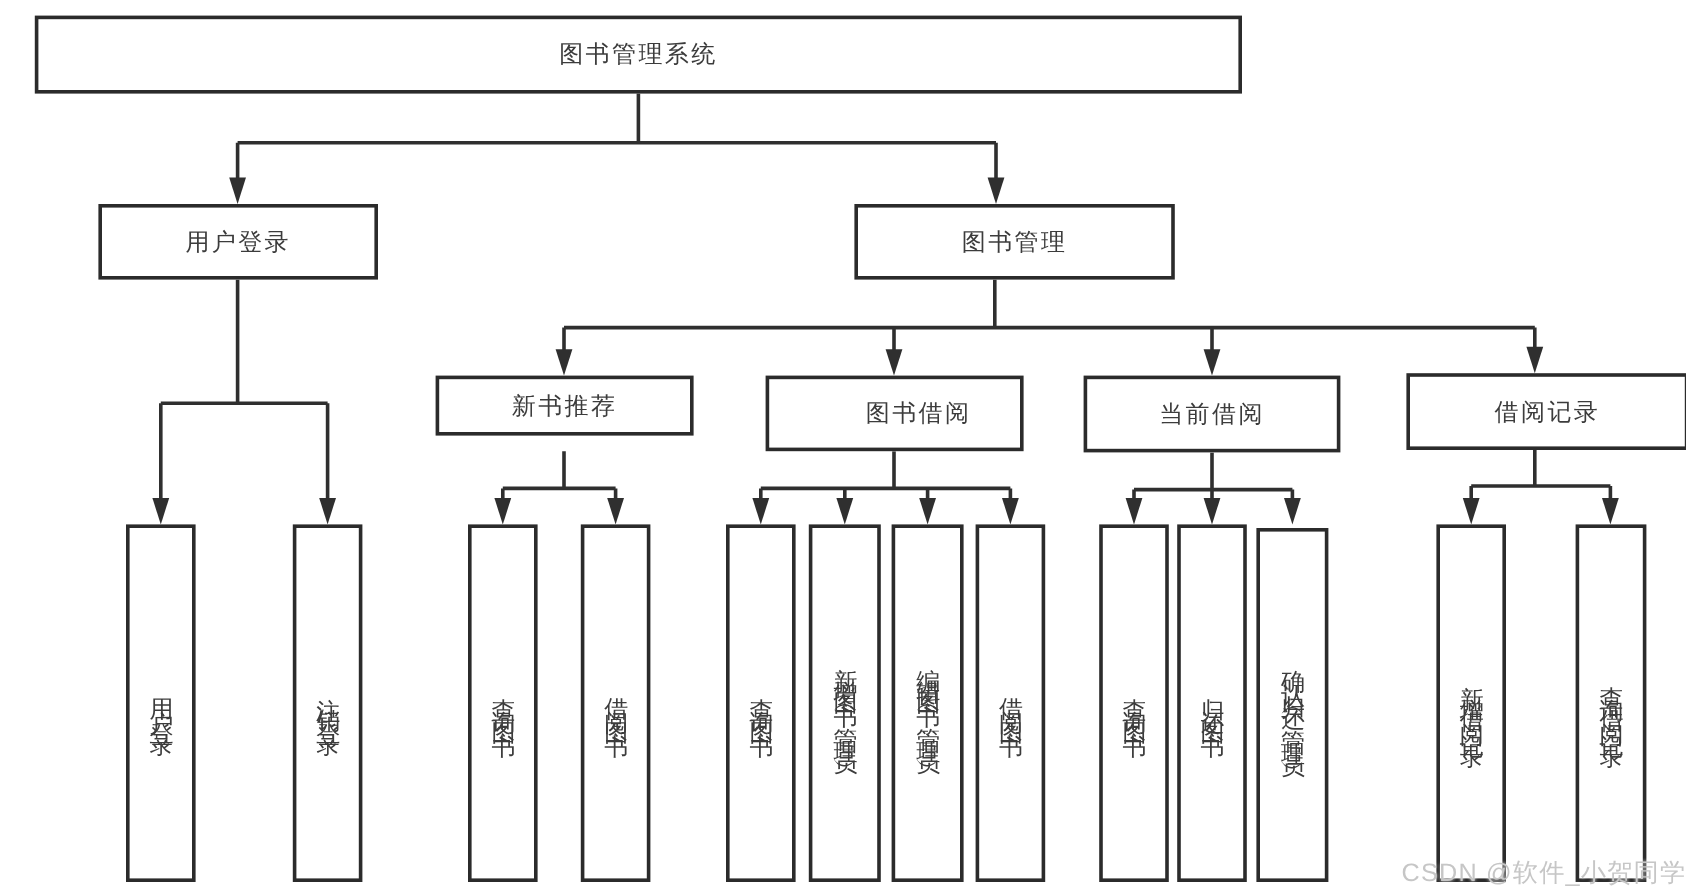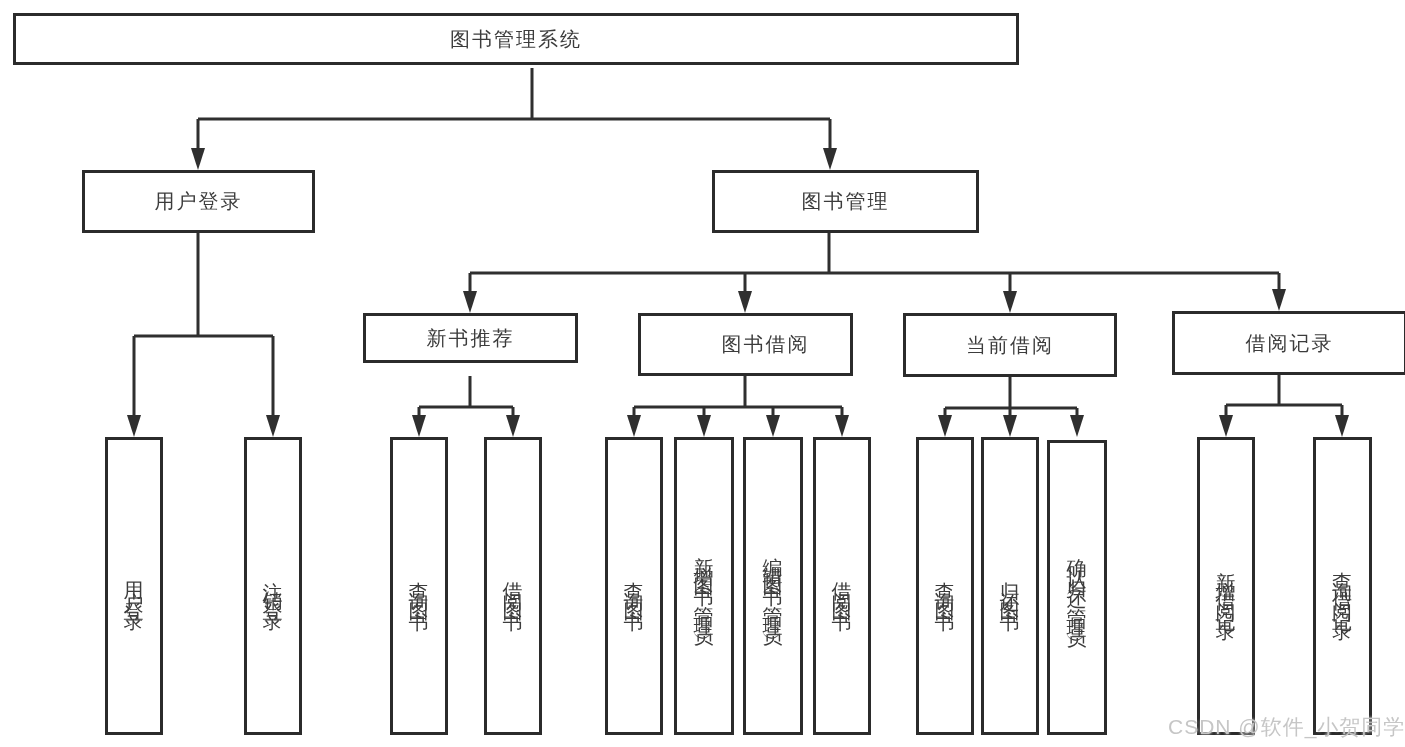--- a/index.html
+++ b/index.html
@@ -96,21 +96,21 @@
       <path d="M773 437 L766 415 L780 415 Z"></path>
       <path d="M842 437 L835 415 L849 415 Z"></path>
       <path d="M945 437 L938 415 L952 415 Z"></path>
       <path d="M1010 437 L1003 415 L1017 415 Z"></path>
       <path d="M1077 437 L1070 415 L1084 415 Z"></path>
       <path d="M1226 437 L1219 415 L1233 415 Z"></path>
       <path d="M1342 437 L1335 415 L1349 415 Z"></path>
     </g>
   </svg>
 
-  <div class="node" style="left:13px; top:13px; width:1006px; height:52px;">
+  <div class="node" style="left:29px; top:13px; width:1006px; height:65px;">
     <span class="label">图书管理系统</span>
   </div>
 
   <div class="node" style="left:82px; top:170px; width:233px; height:63px;">
     <span class="label">用户登录</span>
   </div>
   <div class="node" style="left:712px; top:170px; width:267px; height:63px;">
     <span class="label">图书管理</span>
   </div>
 

